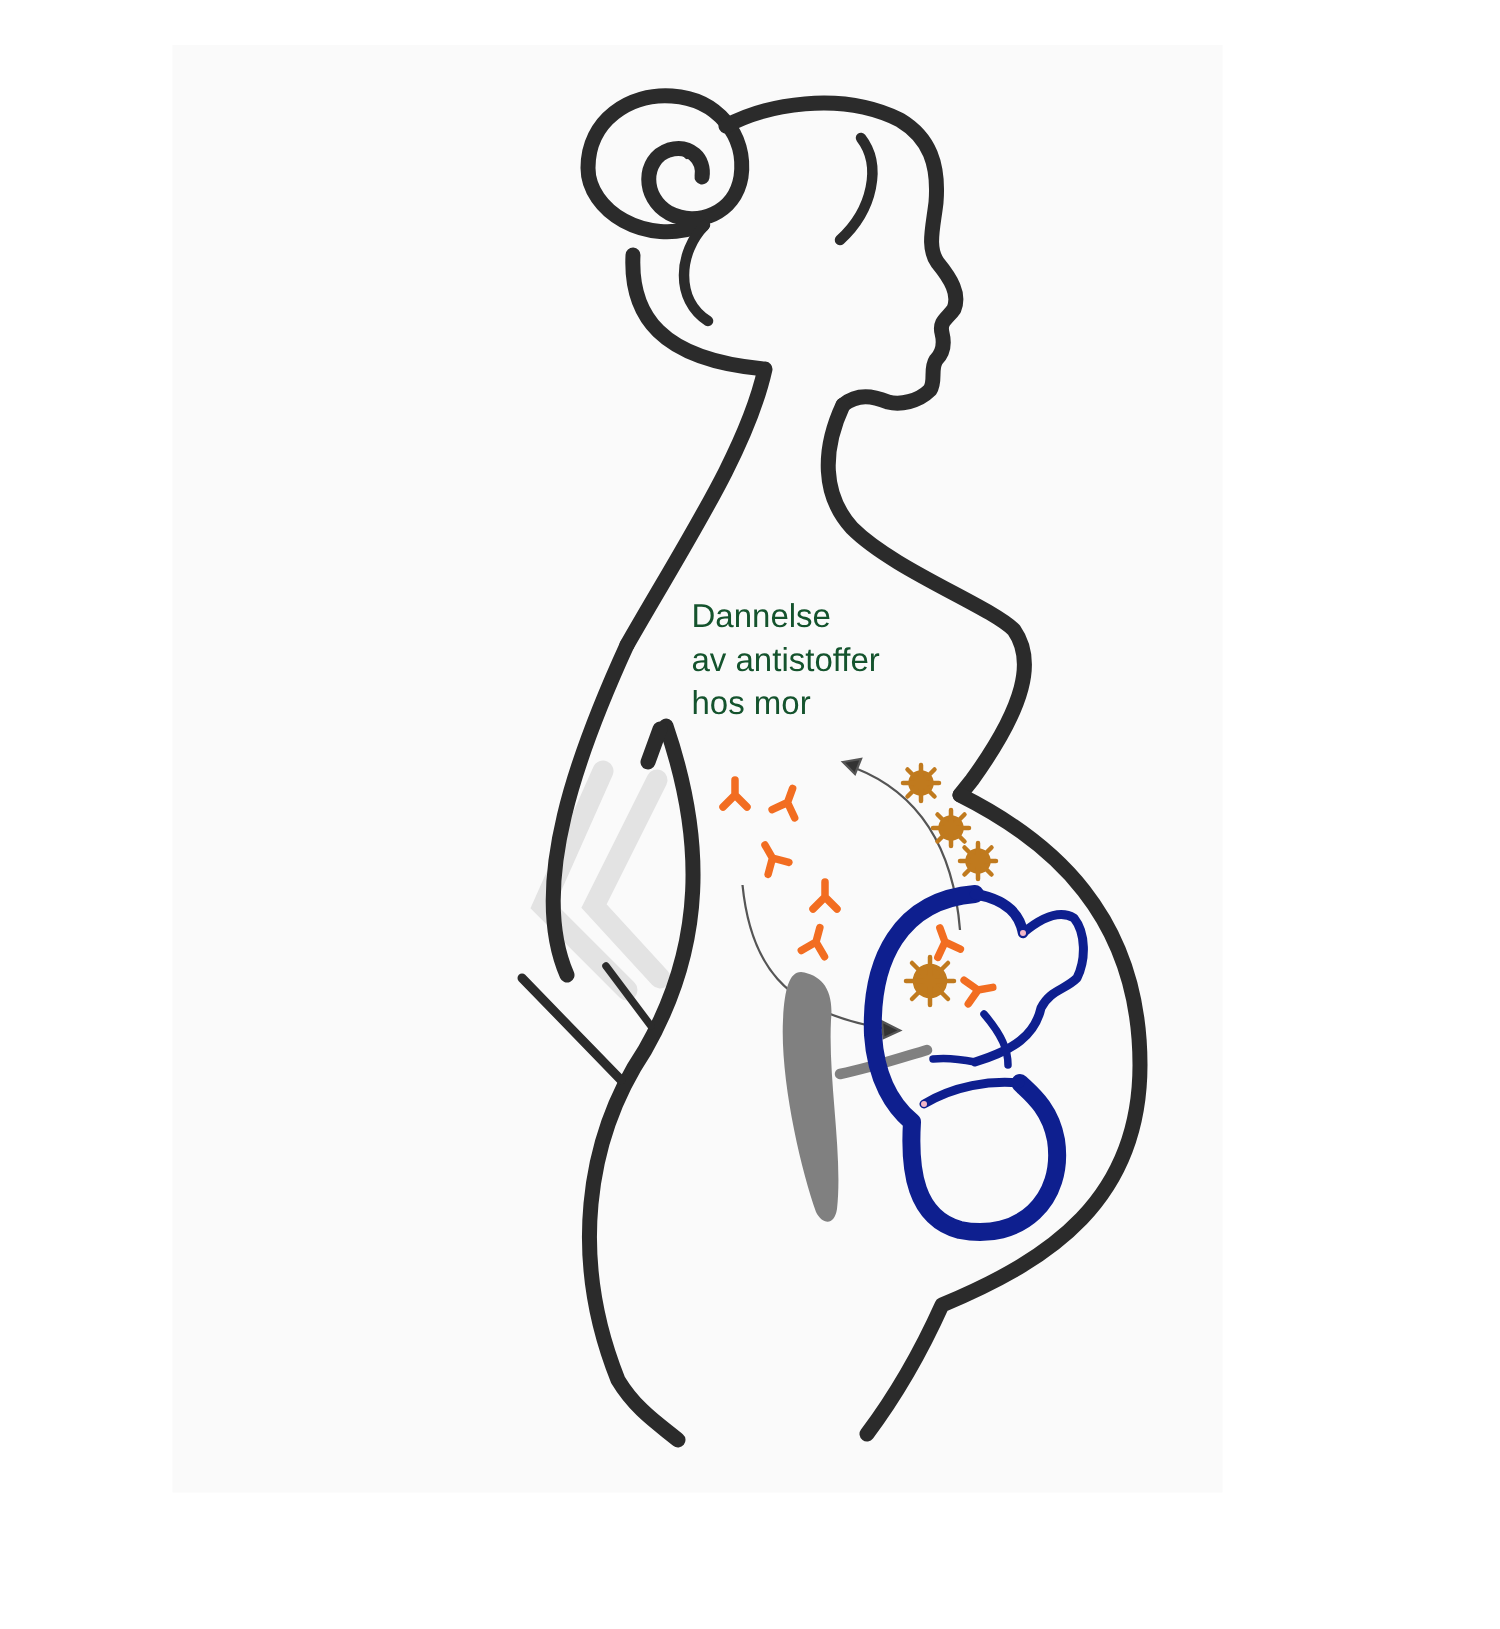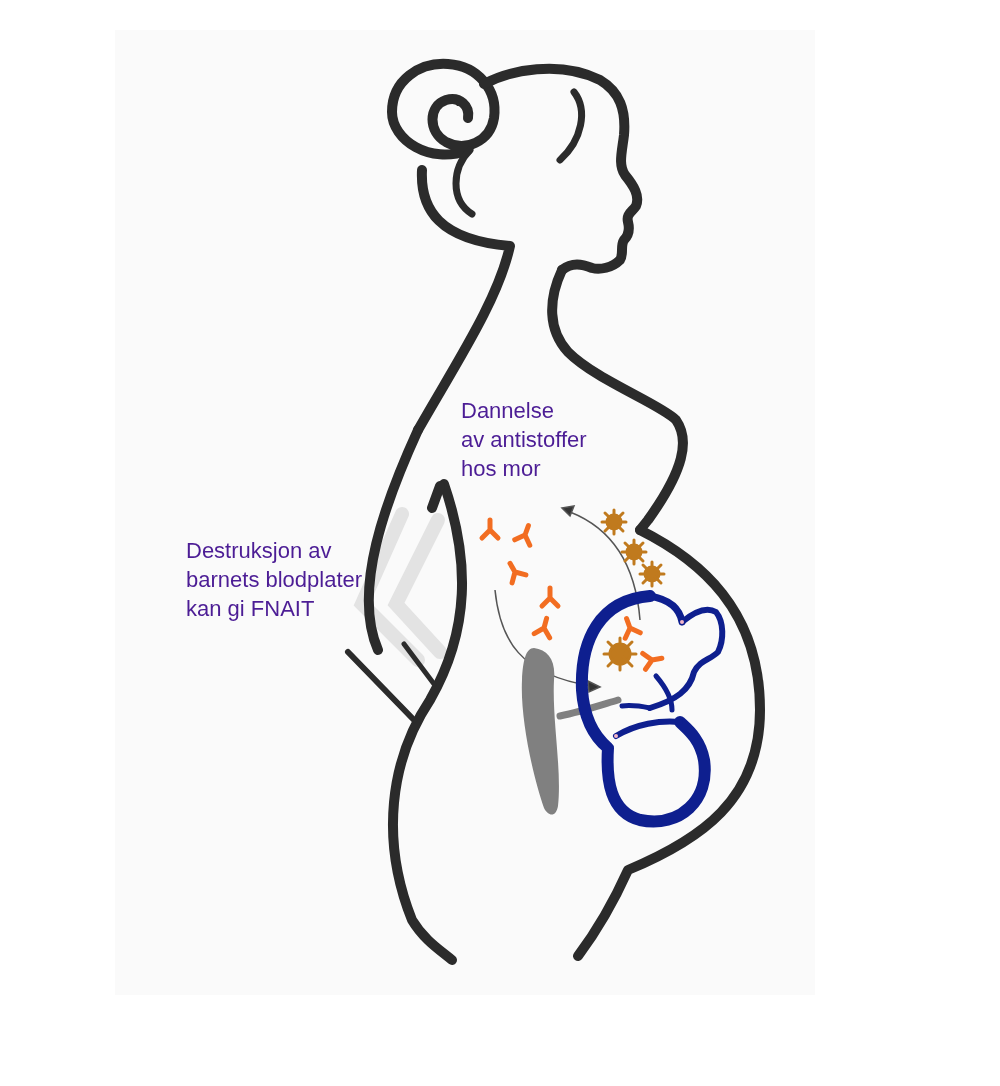--- a/index.html
+++ b/index.html
@@ -1,20 +1,20 @@
 <!DOCTYPE html>
 <html><head>
 <meta charset="utf-8">
 <style>
   html, body { margin: 0; padding: 0; background: #ffffff; }
   body { width: 1000px; height: 1086px; position: relative; overflow: hidden;
          font-family: "Liberation Sans", "DejaVu Sans", sans-serif; }
   .canvas { position: absolute; left: 0; top: 0; width: 1000px; height: 1086px; }
   .bgpanel { position: absolute; left: 115px; top: 30px; width: 700px; height: 965px; background: #fafafa; }
-  .label { position: absolute; color: #4c1d95; font-size: 22px; line-height: 29px; white-space: nowrap; }
+  .label { position: absolute; color: #14532d; font-size: 22px; line-height: 29px; white-space: nowrap; }
   .label span { display: block; }
   #label-maternal { left: 461px; top: 396px; }
   #label-destruction { left: 186px; top: 536px; }
 </style>
 </head>
 <body>
 
 <div class="canvas">
   <div class="bgpanel"></div>
 
@@ -118,18 +118,13 @@
       </g>
     </g>
   </svg>
 
   <div class="label" id="label-maternal">
     <span>Dannelse</span>
     <span>av antistoffer</span>
     <span>hos mor</span>
   </div>
 
-  <div class="label" id="label-destruction">
-    <span>Destruksjon av</span>
-    <span>barnets blodplater</span>
-    <span>kan gi FNAIT</span>
-  </div>
 </div>
 
 </body></html>

